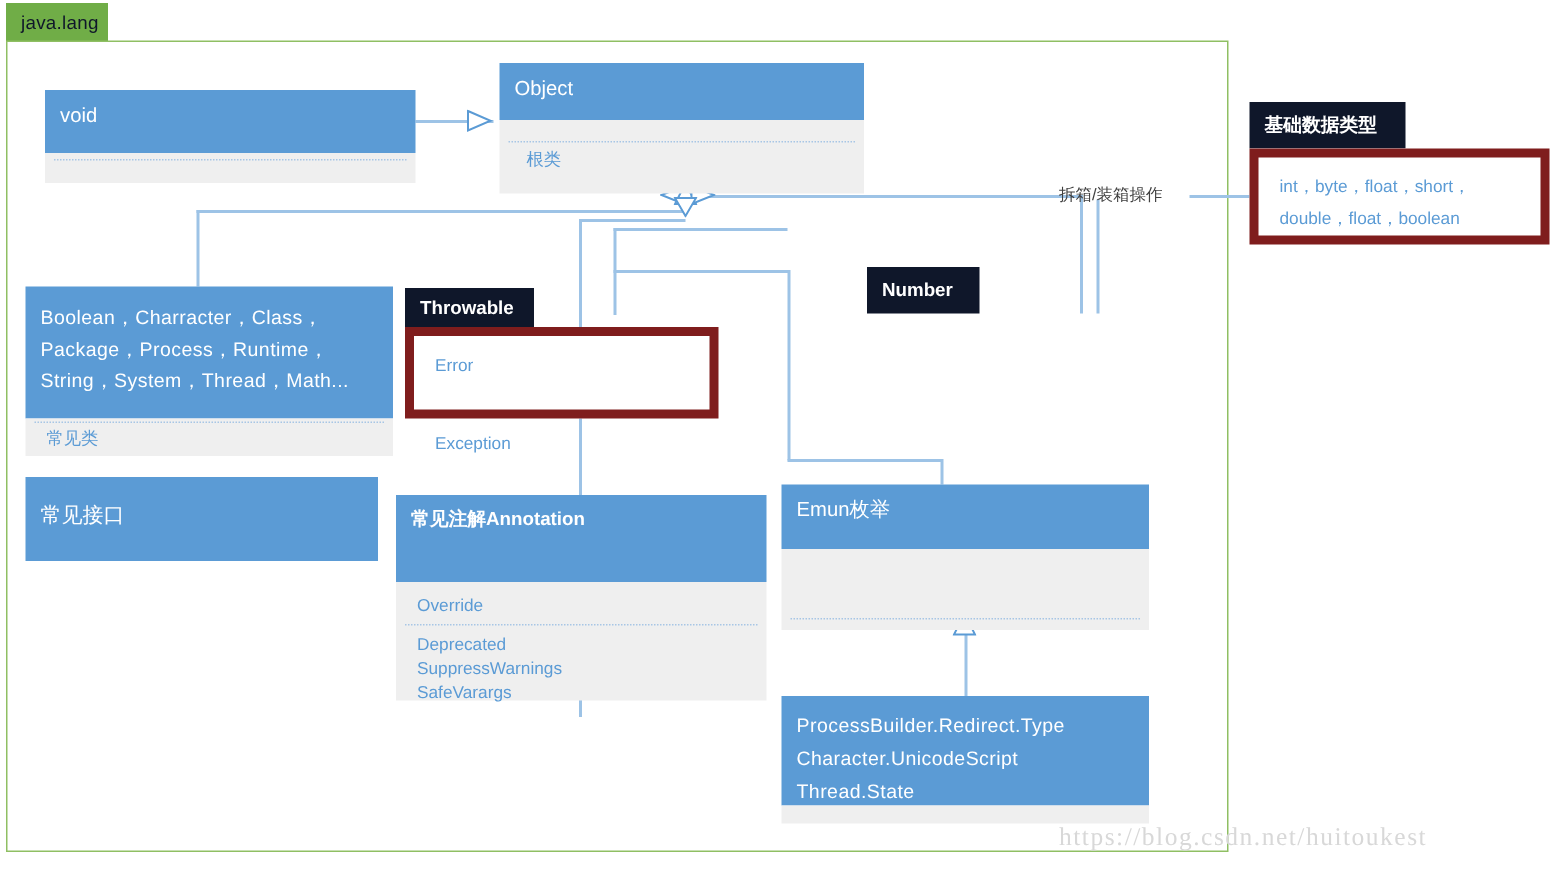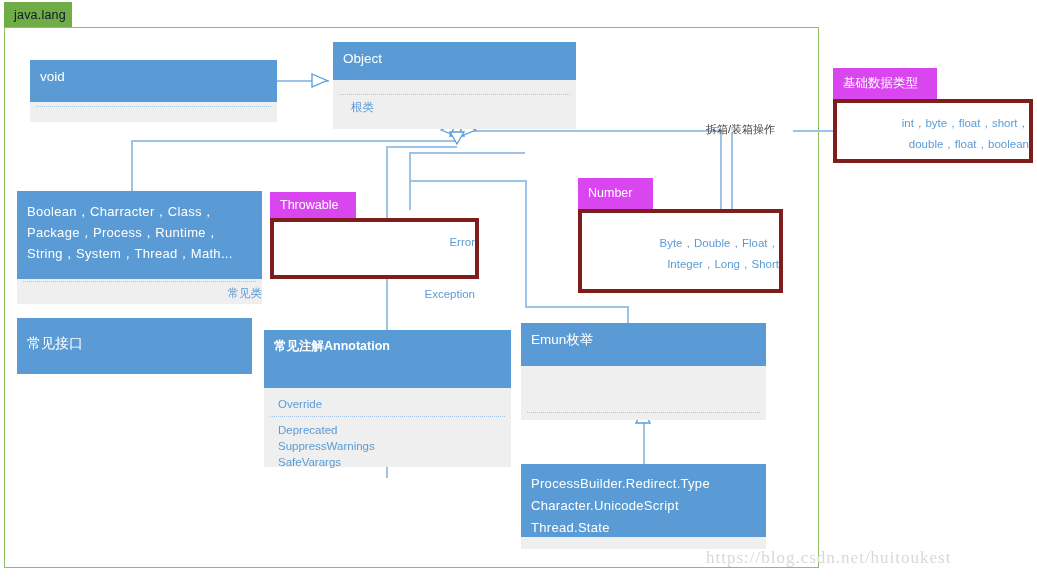--- a/index.html
+++ b/index.html
@@ -42,33 +42,33 @@
 
   
   .node { position: absolute; box-sizing: border-box; }
 
   .hdr-blue {
     background: #5b9bd5;
     color: #ffffff;
     box-sizing: border-box;
   }
   .hdr-green {
-    background: #d946ef;
+    background: #0f172a;
     color: #ffffff;
     box-sizing: border-box;
+    font-weight: bold;
   }
   .body-gray {
     background: #efefef;
     box-sizing: border-box;
   }
   .body-white-green {
     background: #ffffff;
-    border: 4px solid #7f1d1d;
-    box-sizing: border-box;
-    text-align: right;
+    border: 6px solid #7f1d1d;
+    box-sizing: border-box;
   }
 
   .title {
     font-size: 13.5px;
     padding: 8px 0 0 10px;
     line-height: 18px;
     white-space: pre-line;
   }
   .title.small { font-size: 12.5px; }
 
@@ -224,44 +224,40 @@
 double，float，boolean</div>
     </div>
   </div>
 
   <div class="node" style="left:17px; top:191px; width:245px; height:113px;">
     <div class="hdr-blue" style="width:100%; height:88px;">
       <div class="hdrlist">Boolean，Charracter，Class，
 Package，Process，Runtime，
 String，System，Thread，Math...</div>
     </div>
-    <div class="body-gray" style="width:100%; height:25px; position:relative;text-align:right;">
+    <div class="body-gray" style="width:100%; height:25px; position:relative;">
       <div class="dotted" style="top:2px;"></div>
       <div class="caption" style="padding-top:6px; padding-left:14px;">常见类</div>
     </div>
   </div>
 
   <div class="node" style="left:270px; top:192px; width:209px; height:87px;">
     <div class="hdr-green" style="width:86px; height:26px; position:absolute; left:0; top:0;">
       <div class="title small" style="padding-top:4px;">Throwable</div>
     </div>
     <div class="body-white-green" style="width:209px; height:61px; position:absolute; left:0; top:26px;">
       <div class="memberlist wide" style="padding-top:7px; line-height:26px;">Error
 
 Exception</div>
     </div>
   </div>
 
   <div class="node" style="left:578px; top:178px; width:205px; height:115px;">
     <div class="hdr-green" style="width:75px; height:31px; position:absolute; left:0; top:0;">
       <div class="title small" style="padding-top:6px;">Number</div>
-    </div>
-    <div class="body-white-green" style="width:205px; height:84px; position:absolute; left:0; top:31px;">
-      <div class="memberlist wide" style="padding-top:20px;">Byte，Double，Float，
-Integer，Long，Short</div>
     </div>
   </div>
 
   <div class="node" style="left:17px; top:318px; width:235px; height:210px;">
     <div class="hdr-blue" style="width:100%; height:56px;">
       <div class="title" style="font-size:14px; padding-top:16px;">常见接口</div>
     </div>
   </div>
 
   <div class="node" style="left:264px; top:330px; width:247px; height:137px;">

